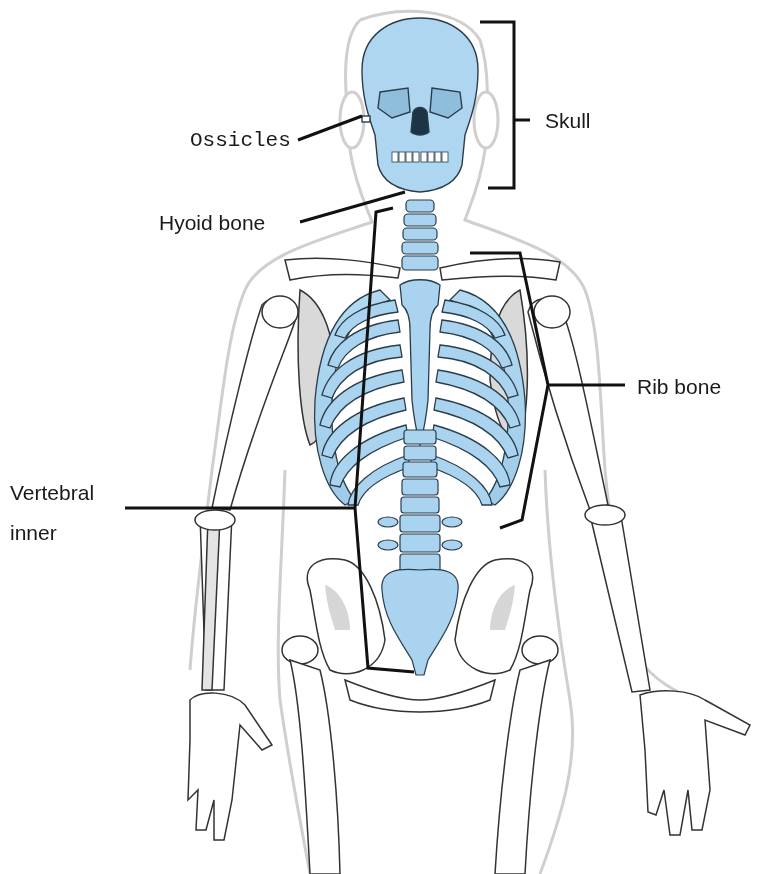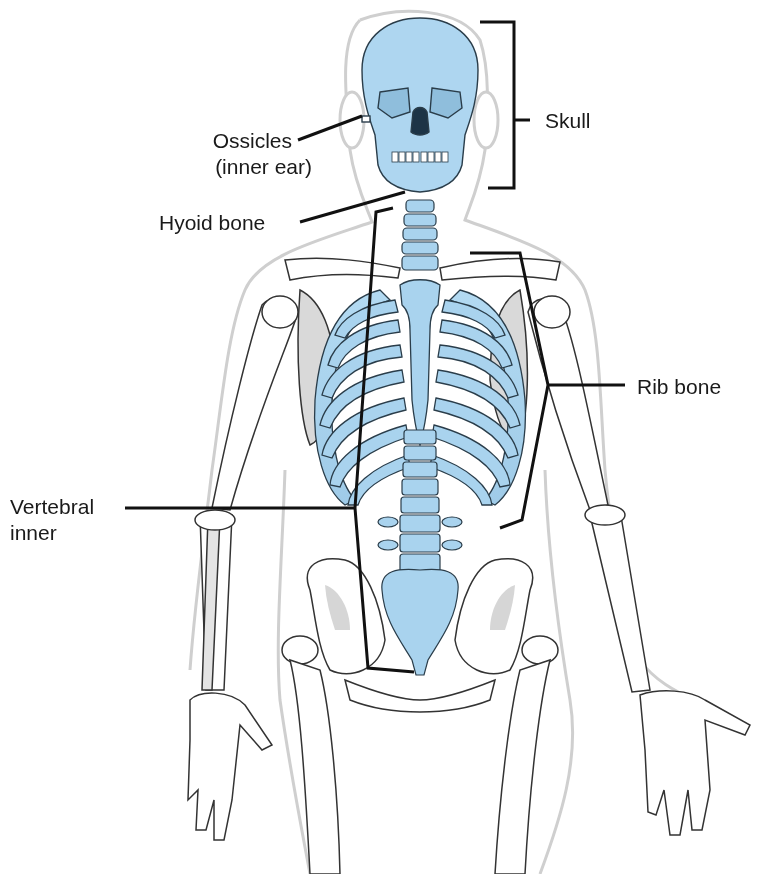--- a/index.html
+++ b/index.html
@@ -1,20 +1,20 @@
 <!DOCTYPE html>
 <html><head>
 <meta charset="utf-8">
 <style>
   html, body { margin: 0; padding: 0; background: #ffffff; }
   body { width: 768px; height: 874px; overflow: hidden; position: relative;
          font-family: "Liberation Sans", "DejaVu Sans", sans-serif; }
   #figure { position: absolute; left: 0; top: 0; width: 768px; height: 874px; }
   .label { position: absolute; font-size: 21px; line-height: 25px; color: #1a1a1a; white-space: nowrap; }
-  .label.right-align { text-align: right; }
+  .label.right-align { text-align: left; font-family: Liberation Mono, monospace; }
   svg { position: absolute; left: 0; top: 0; }
 </style>
 </head>
 <body>
 
 <div id="figure">
 
   <svg width="768" height="874" viewBox="0 0 768 874">
     <defs>
       <linearGradient id="boneBlue" x1="0" y1="0" x2="0" y2="1">
@@ -162,21 +162,20 @@
       <line x1="548" y1="385" x2="625" y2="385"></line>
 
       <path d="M393,208 L376,212 L355,508 L368,668 L414,672"></path>
       <line x1="125" y1="508" x2="355" y2="508"></line>
     </g>
   </svg>
 
   <div class="label" style="left:545px; top:108px;">Skull</div>
 
   <div class="label right-align" style="left:190px; top:128px; width:102px;">Ossicles</div>
-  <div class="label right-align" style="left:170px; top:154px; width:142px;">(inner ear)</div>
 
   <div class="label" style="left:159px; top:210px;">Hyoid bone</div>
 
   <div class="label" style="left:637px; top:374px;">Rib bone</div>
 
-  <div class="label" style="left:10px; top:494px;">Vertebral</div>
+  <div class="label" style="left:10px; top:480px;">Vertebral</div>
   <div class="label" style="left:10px; top:520px;">inner</div>
 </div>
 
 </body></html>

